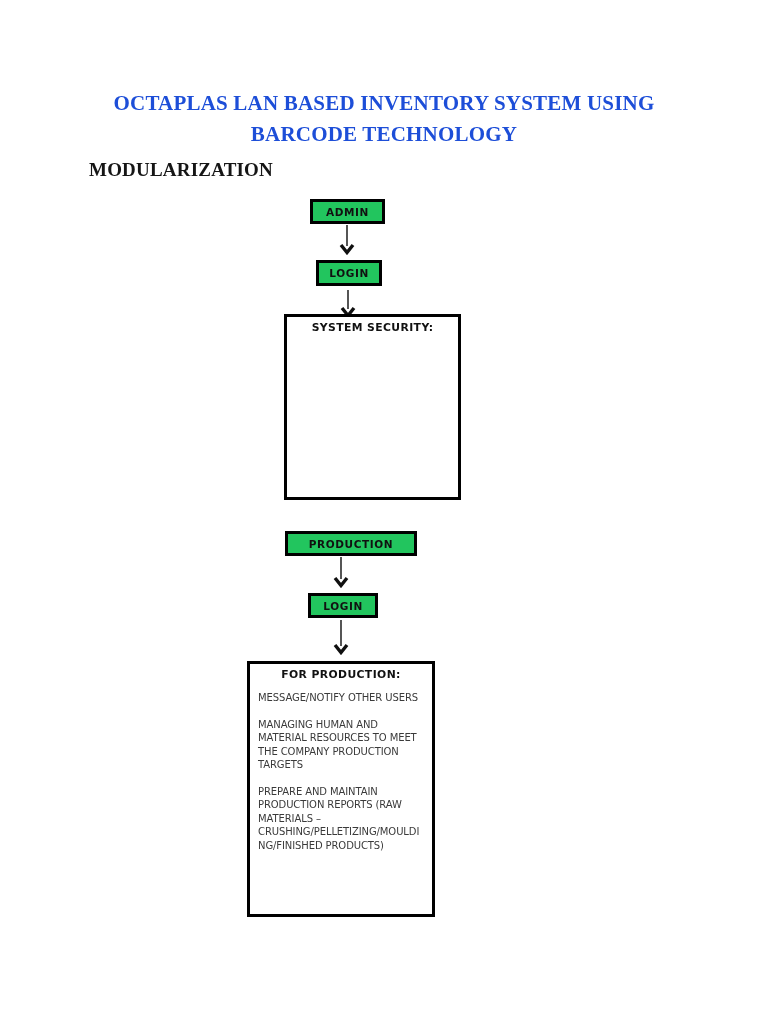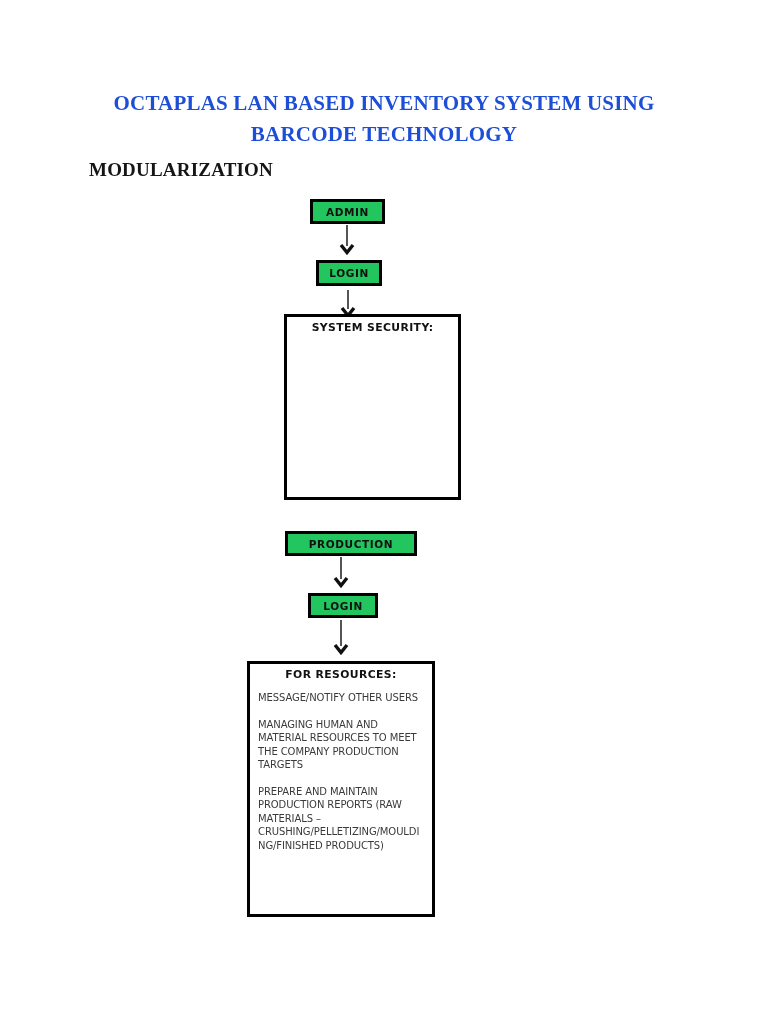--- a/index.html
+++ b/index.html
@@ -95,21 +95,21 @@
   <div class="node" id="node-login-2">
     <span>LOGIN</span>
   </div>
 
   <svg class="arrow" id="arrow-4" width="18" height="35">
     <line x1="9" y1="0" x2="9" y2="26"></line>
     <polyline points="3,25 9,32.5 15,25"></polyline>
   </svg>
 
   <div class="bigbox" id="box-production">
-    <div class="bigbox-header">FOR RESOURCES:</div>
+    <div class="bigbox-header">FOR PRODUCTION:</div>
     <div class="bigbox-items">
         <div class="box-item">MESSAGE/NOTIFY OTHER USERS</div>
         <div class="box-item">MANAGING HUMAN AND
 MATERIAL RESOURCES TO MEET
 THE COMPANY PRODUCTION
 TARGETS</div>
         <div class="box-item">PREPARE AND MAINTAIN
 PRODUCTION REPORTS (RAW
 MATERIALS –
 CRUSHING/PELLETIZING/MOULDI

